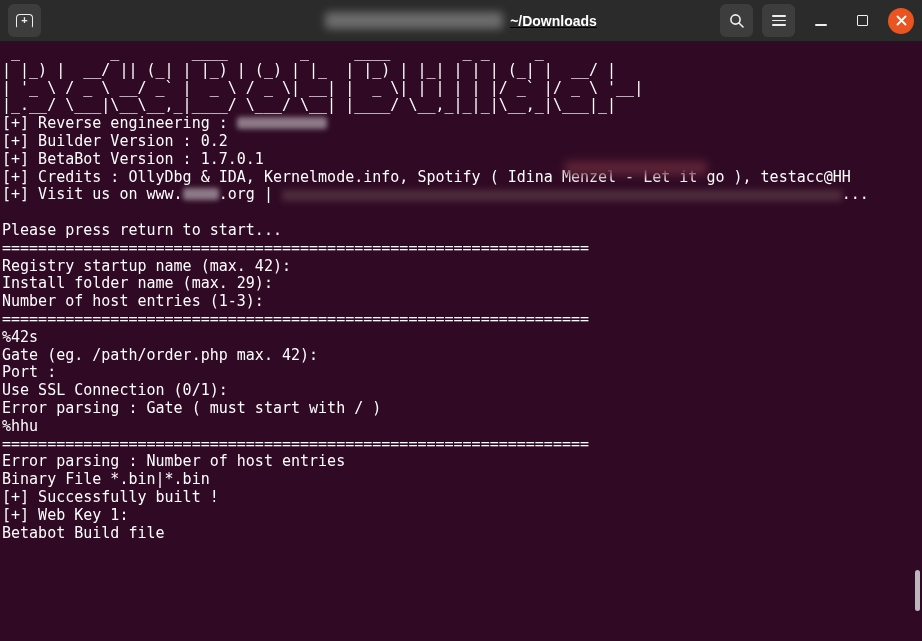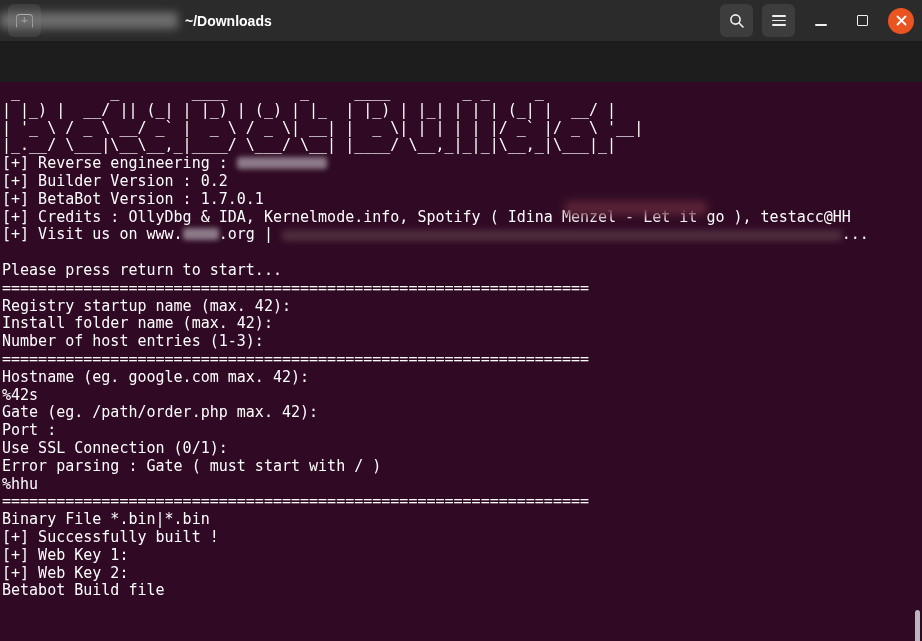--- a/index.html
+++ b/index.html
@@ -13,38 +13,38 @@
               border-bottom:1px solid #1a1a1a; }
   .tb-btn { width:33px; height:33px; border:none; border-radius:6px; background:transparent;
             display:flex; align-items:center; justify-content:center; cursor:pointer; }
   .tb-btn.boxed { background:#3d3d3d; }
   .newtab-icon { position:relative; width:17px; height:14px; }
   .newtab-icon .frame { position:absolute; inset:0; border:1.6px solid #efefef;
                         border-radius:4px 4px 2px 2px; border-bottom-color:transparent; }
   .newtab-icon .plus { position:absolute; left:0; right:0; top:0px; text-align:center;
                        color:#efefef; font-size:11px; line-height:13px; font-weight:700; }
   .title-center { position:absolute; left:0; right:0; top:0; bottom:0;
-                  display:flex; align-items:center; justify-content:flex-start; gap:7px;
-                  pointer-events:none; }
+                  display:flex; align-items:center; justify-content:center; gap:7px;
+                  pointer-events:none;text-decoration:underline; }
   .redact-title { width:178px; height:17px; border-radius:4px; background:#7c7c7c;
                   filter:blur(4px); opacity:.8; }
   .title-text { color:#ffffff; font-weight:700; font-size:14px; }
   .tb-right { margin-left:auto; display:flex; align-items:center; gap:9px; }
   .mag { width:16px; height:16px; }
   .burger { width:14px; display:flex; flex-direction:column; gap:3px; }
   .burger i { display:block; height:1.6px; background:#efefef; border-radius:1px; }
   .min-glyph { width:12px; height:2px; background:#efefef; margin-top:9px; border-radius:1px; }
   .max-glyph { width:11px; height:11px; border:1.6px solid #efefef; border-radius:1px; }
   .close-btn { width:26px; height:26px; border-radius:50%; border:none; cursor:pointer;
                display:flex; align-items:center; justify-content:center; }
   .close-x { stroke:#ffffff; }
 
   
   .screen { flex:1; background:#300a24; position:relative; overflow:hidden;
-            padding:2px 0 16px 2px; cursor:text;margin-top:40px; }
+            padding:2px 0 16px 2px; cursor:text; }
   .line { font-family:"DejaVu Sans Mono","Liberation Mono",monospace; font-size:15px;
           line-height:17.8px; height:17.8px; color:#ffffff; white-space:pre; }
   .redact { display:inline-block; height:12px; border-radius:3px; background:#8d7a88;
             filter:blur(2.5px); vertical-align:-1px; }
   .redact.dark { background:#4e2c3d; height:11px; filter:blur(3px); vertical-align:-2px; }
   .art-redact { position:absolute; left:565px; top:119px; width:142px; height:14px;
                 background:#5c2336; filter:blur(4px); border-radius:3px; }
   .scroll-thumb { position:absolute; right:2px; top:528px; width:5px; height:41px;
                   background:#bdb7bd; border-radius:3px; cursor:pointer; }
 </style>
@@ -103,34 +103,33 @@
         <div class="line"><span>|_.__/ \___|\__\__,_|____/ \___/ \__| |____/ \__,_|_|_|\__,_|\___|_|   </span></div>
         <div class="line"><span>[+] Reverse engineering : </span><span class="redact" style="width: 90.3px;"></span></div>
         <div class="line"><span>[+] Builder Version : 0.2</span></div>
         <div class="line"><span>[+] BetaBot Version : 1.7.0.1</span></div>
         <div class="line"><span>[+] Credits : OllyDbg &amp; IDA, Kernelmode.info, Spotify ( Idina Menzel - Let it go ), testacc@HH</span></div>
         <div class="line"><span>[+] Visit us on www.</span><span class="redact" style="width: 36.12px;"></span><span>.org | </span><span class="redact dark" style="width: 559.86px;"></span><span>...</span></div>
         <div class="line"><span></span></div>
         <div class="line"><span>Please press return to start...</span></div>
         <div class="line"><span>=================================================================</span></div>
         <div class="line"><span>Registry startup name (max. 42):</span></div>
-        <div class="line"><span>Install folder name (max. 42):</span></div>
+        <div class="line"><span>Install folder name (max. 29):</span></div>
         <div class="line"><span>Number of host entries (1-3):</span></div>
         <div class="line"><span>=================================================================</span></div>
-        <div class="line"><span>Hostname (eg. google.com max. 42):</span></div>
         <div class="line"><span>%42s</span></div>
         <div class="line"><span>Gate (eg. /path/order.php max. 42):</span></div>
         <div class="line"><span>Port :</span></div>
         <div class="line"><span>Use SSL Connection (0/1):</span></div>
         <div class="line"><span>Error parsing : Gate ( must start with / )</span></div>
         <div class="line"><span>%hhu</span></div>
         <div class="line"><span>=================================================================</span></div>
+        <div class="line"><span>Error parsing : Number of host entries</span></div>
         <div class="line"><span>Binary File *.bin|*.bin</span></div>
         <div class="line"><span>[+] Successfully built !</span></div>
         <div class="line"><span>[+] Web Key 1:</span></div>
-        <div class="line"><span>[+] Web Key 2:</span></div>
         <div class="line"><span>Betabot Build file</span></div>
       </div>
     <div class="art-redact"></div>
     <div class="scroll-thumb"></div>
   </div>
 
 </div>
 
 </body></html>

